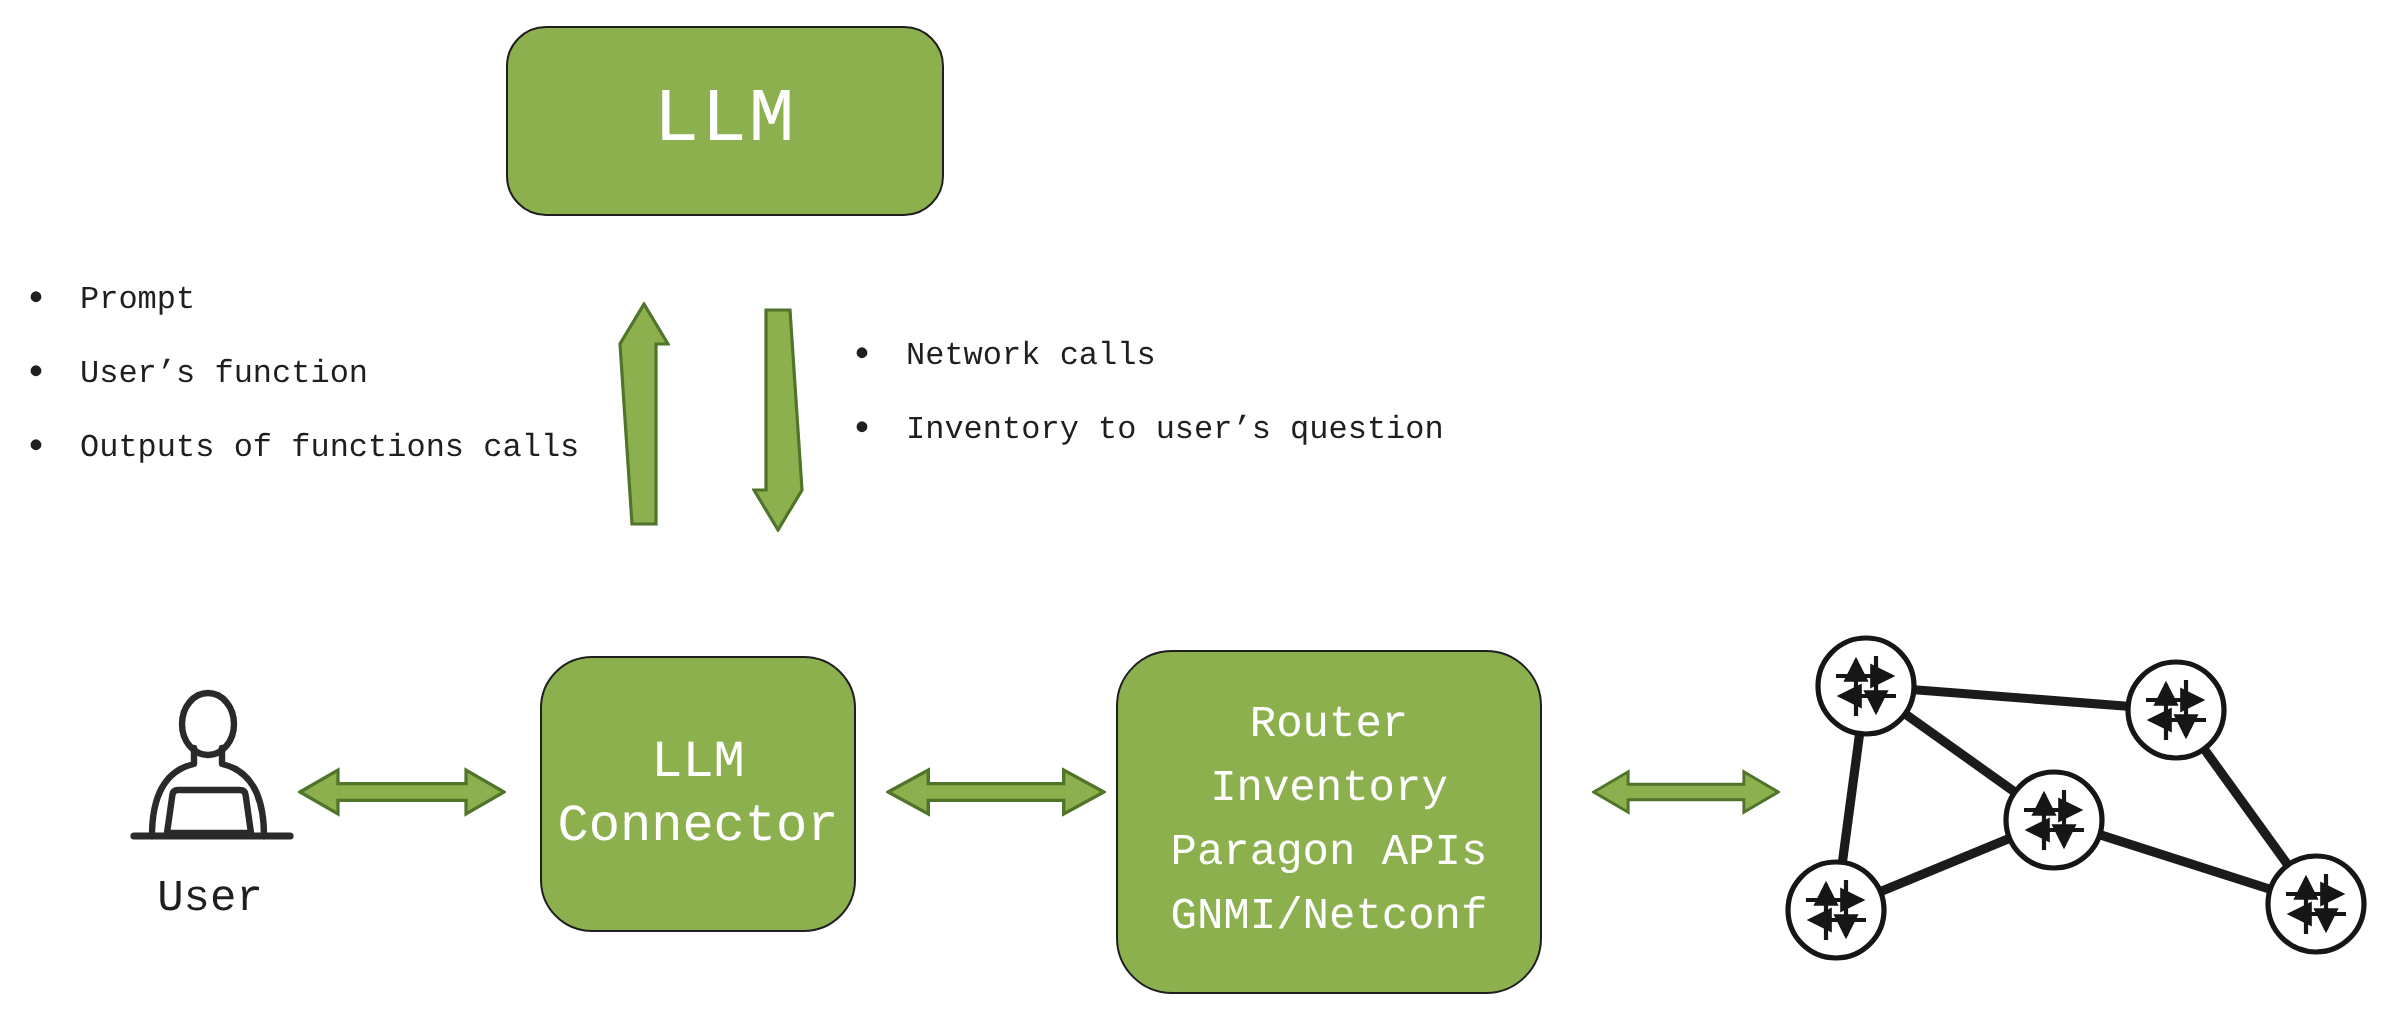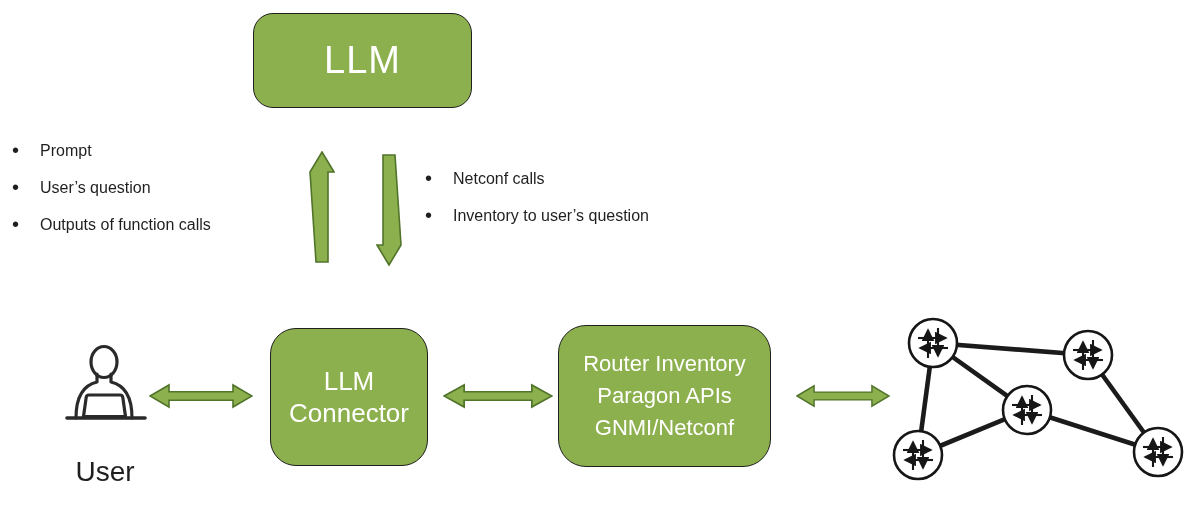--- a/index.html
+++ b/index.html
@@ -1,81 +1,81 @@
 <!DOCTYPE html>
 <html><head>
 <meta charset="utf-8">
 <style>
   html, body { margin: 0; padding: 0; background: #ffffff; }
   .canvas {
     position: relative;
     width: 1200px;
     height: 515px;
     background: #ffffff;
-    font-family: Liberation Sans, sans-serif;
+    font-family: Liberation Mono, monospace;
     color: #1f1f1f;
     overflow: hidden;
   }
   .abs { position: absolute; }
 
   
   .gbox {
     position: absolute;
     background: #8db04e;
     border: 1.5px solid #1f1f1f;
     display: flex;
     align-items: center;
     justify-content: center;
     text-align: center;
     color: #ffffff;
     box-sizing: border-box;
   }
   .gbox span { white-space: pre-line; }
   .gbox.llm       { left: 253px; top: 13px;  width: 219px; height: 95px;  border-radius: 20px; font-size: 38px; letter-spacing: 1px; }
   .gbox.connector { left: 270px; top: 328px; width: 158px; height: 138px; border-radius: 26px; font-size: 26px; line-height: 32px; }
-  .gbox.apis      { left: 558px; top: 325px; width: 213px; height: 142px; border-radius: 28px; font-size: 22px; line-height: 32px; }
+  .gbox.apis      { left: 558px; top: 325px; width: 213px; height: 172px; border-radius: 28px; font-size: 22px; line-height: 32px; }
 
   
   .bullets { position: absolute; margin: 0; padding: 0; list-style: none; font-size: 16px; }
   .bullets li { position: relative; padding-left: 30px; line-height: 23px; margin-bottom: 14px; white-space: nowrap; }
   .bullets li::before { content: "\2022"; position: absolute; left: 2px; top: 0; font-size: 20px; }
   .bullets.left  { left: 10px;  top: 139px; }
   .bullets.right { left: 423px; top: 167px; }
 
   
   .label { position: absolute; text-align: center; color: #1f1f1f; }
-  .label.user-label    { left: 73px;  top: 456px; width: 64px;  font-size: 28px; }
+  .label.user-label    { left: 73px;  top: 437px; width: 64px;  font-size: 22px; }
   .label.network-label { left: 991px; top: 480px; width: 120px; font-size: 22px; }
 
   svg { display: block; }
 </style>
 </head>
 <body>
 
 <div class="canvas">
 
   <div class="gbox llm">
     <span>LLM</span>
   </div>
 
   <ul class="bullets left">
     <li>Prompt</li>
-    <li>User’s question</li>
-    <li>Outputs of function calls</li>
+    <li>User’s function</li>
+    <li>Outputs of functions calls</li>
   </ul>
 
   <svg class="abs" style="left:309px; top:151px;" width="26" height="112" viewBox="0 0 26 112">
     <polygon points="13,1 25,21 19,21 19,111 7,111 1,21" fill="#8db04e" stroke="#50742a" stroke-width="1.6" stroke-linejoin="miter"></polygon>
   </svg>
   <svg class="abs" style="left:376px; top:154px;" width="26" height="112" viewBox="0 0 26 112">
     <polygon points="13,111 1,91 7,91 7,1 19,1 25,91" fill="#8db04e" stroke="#50742a" stroke-width="1.6" stroke-linejoin="miter"></polygon>
   </svg>
 
   <ul class="bullets right">
-    <li>Netconf calls</li>
+    <li>Network calls</li>
     <li>Inventory to user’s question</li>
   </ul>
 
   <svg class="abs" style="left:64px; top:344px;" width="84" height="80" viewBox="0 0 84 80">
     <g fill="none" stroke="#2a2a2a" stroke-width="3.2" stroke-linecap="round" stroke-linejoin="round">
       <path d="M12,74 C12,52 20,41 33,38 L33,30"></path>
       <path d="M47,30 L47,38 C60,41 68,52 68,74"></path>
       <ellipse cx="40" cy="18" rx="13" ry="15.5"></ellipse>
       <path d="M25,51 L56,51 Q58.5,51 58.8,53.4 L61.5,72.5 L19.5,72.5 L22.2,53.4 Q22.5,51 25,51 Z" fill="#ffffff"></path>
       <line x1="3" y1="74" x2="81" y2="74" stroke-width="3.6"></line>

